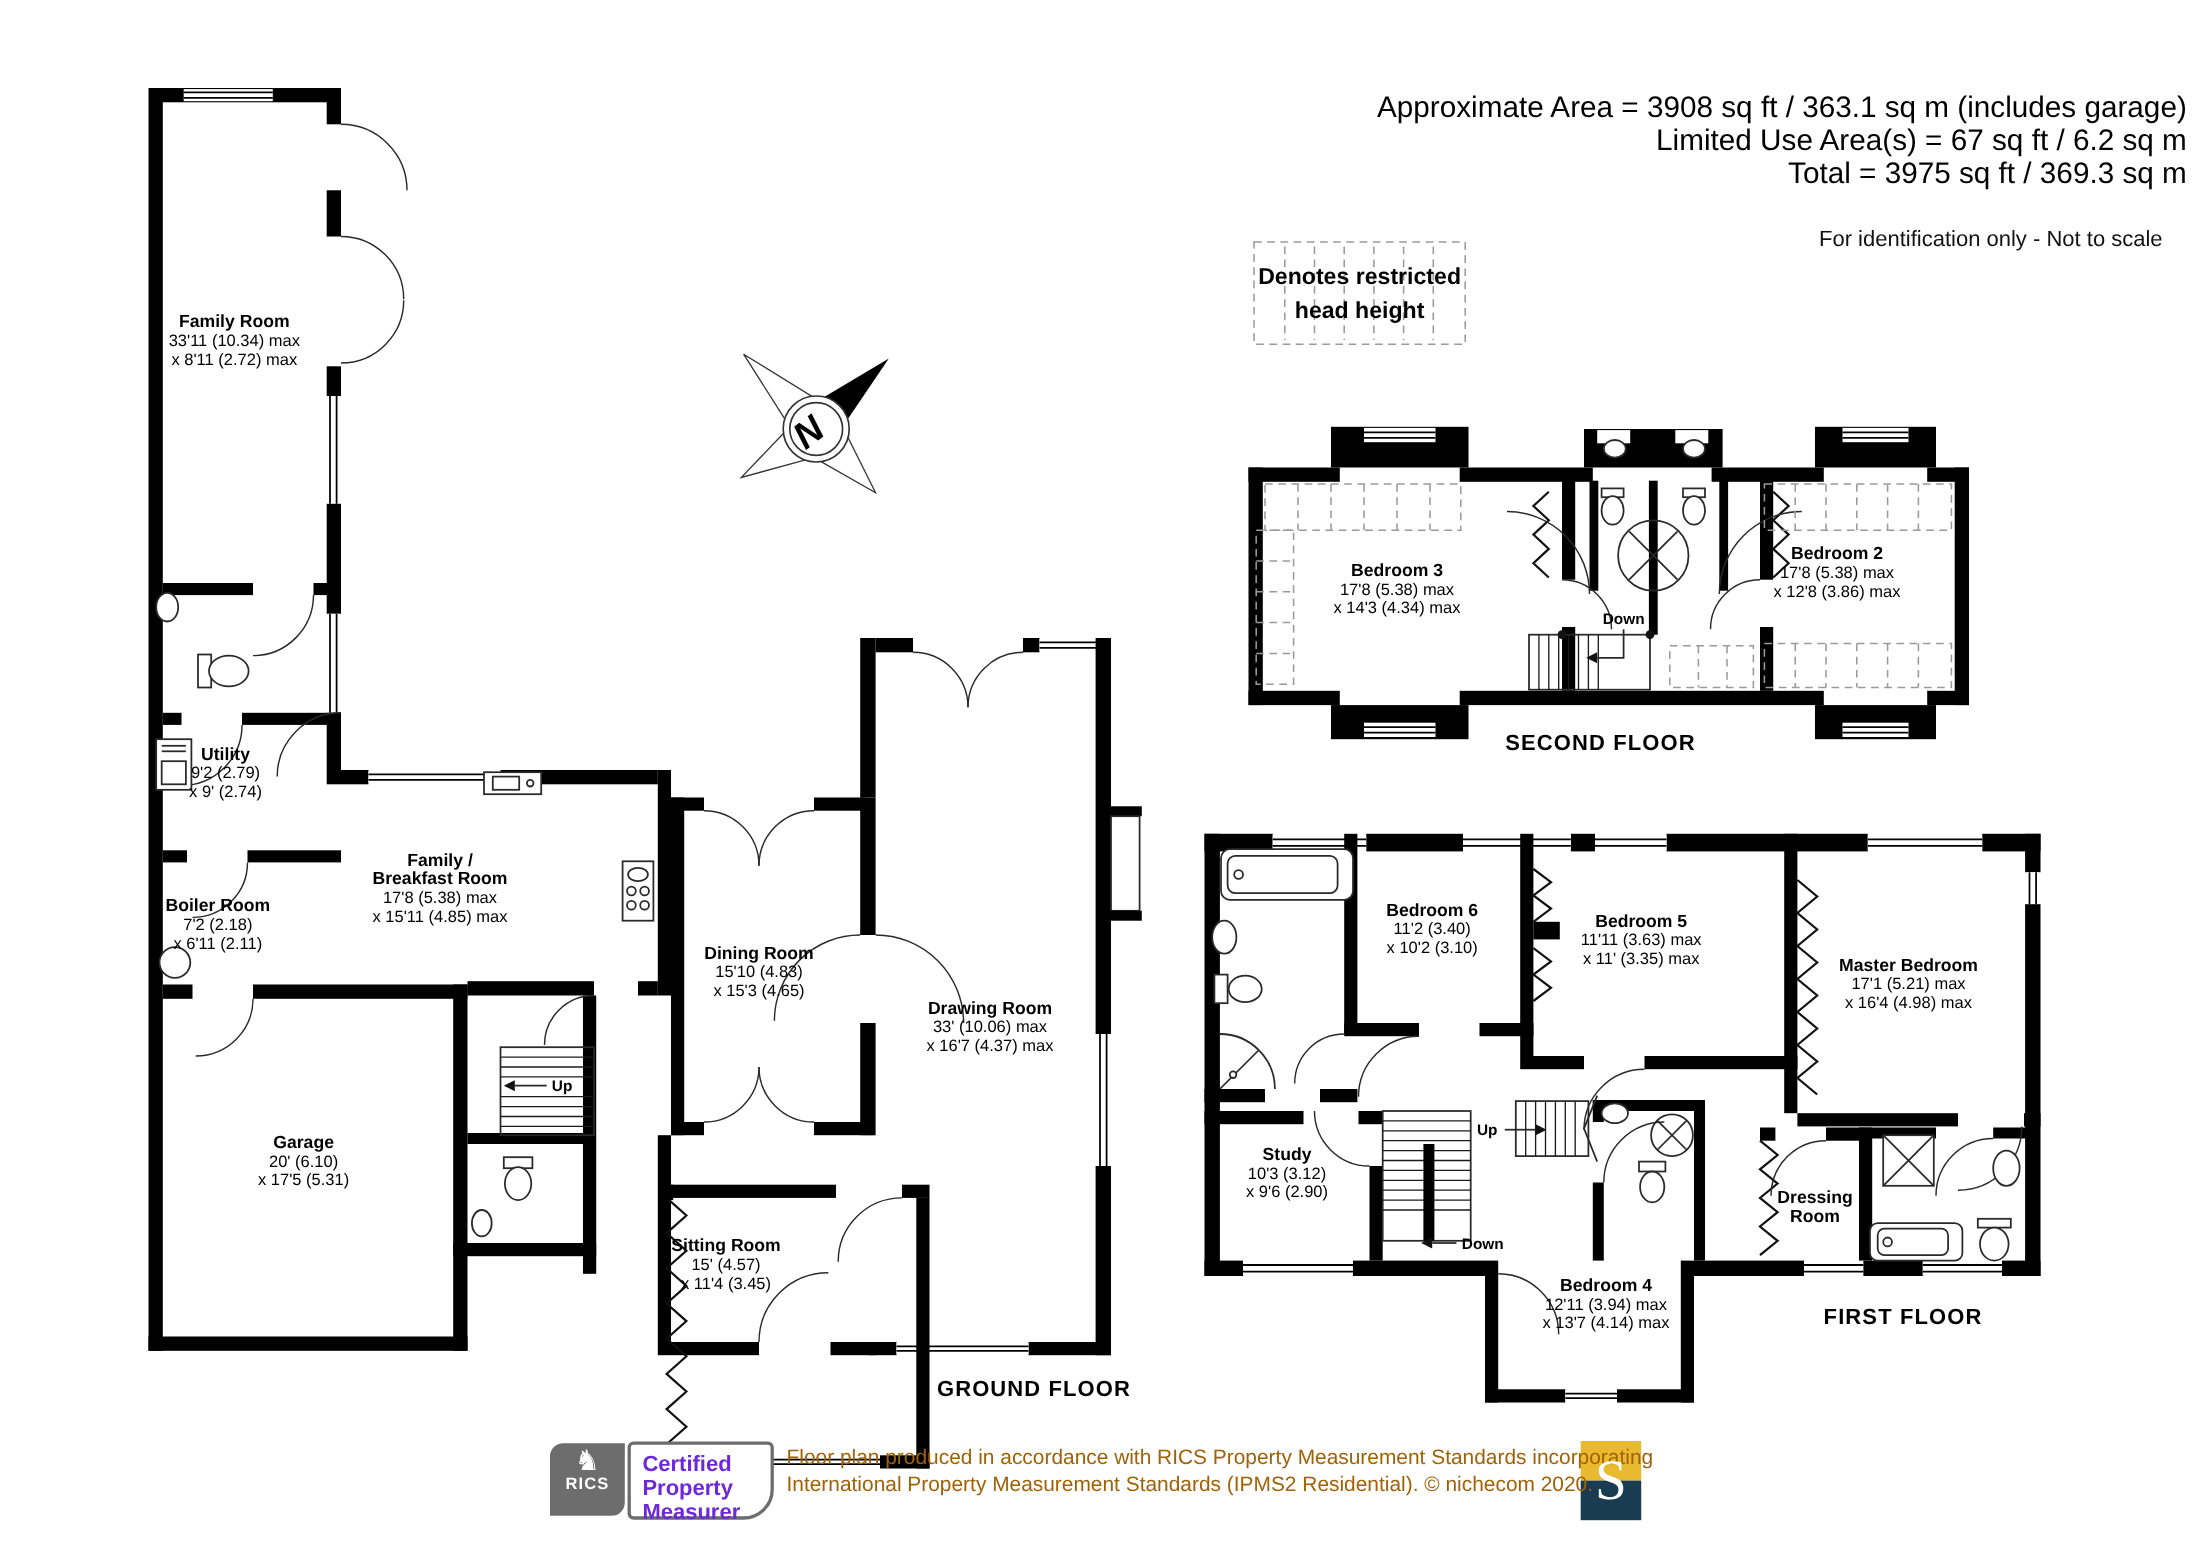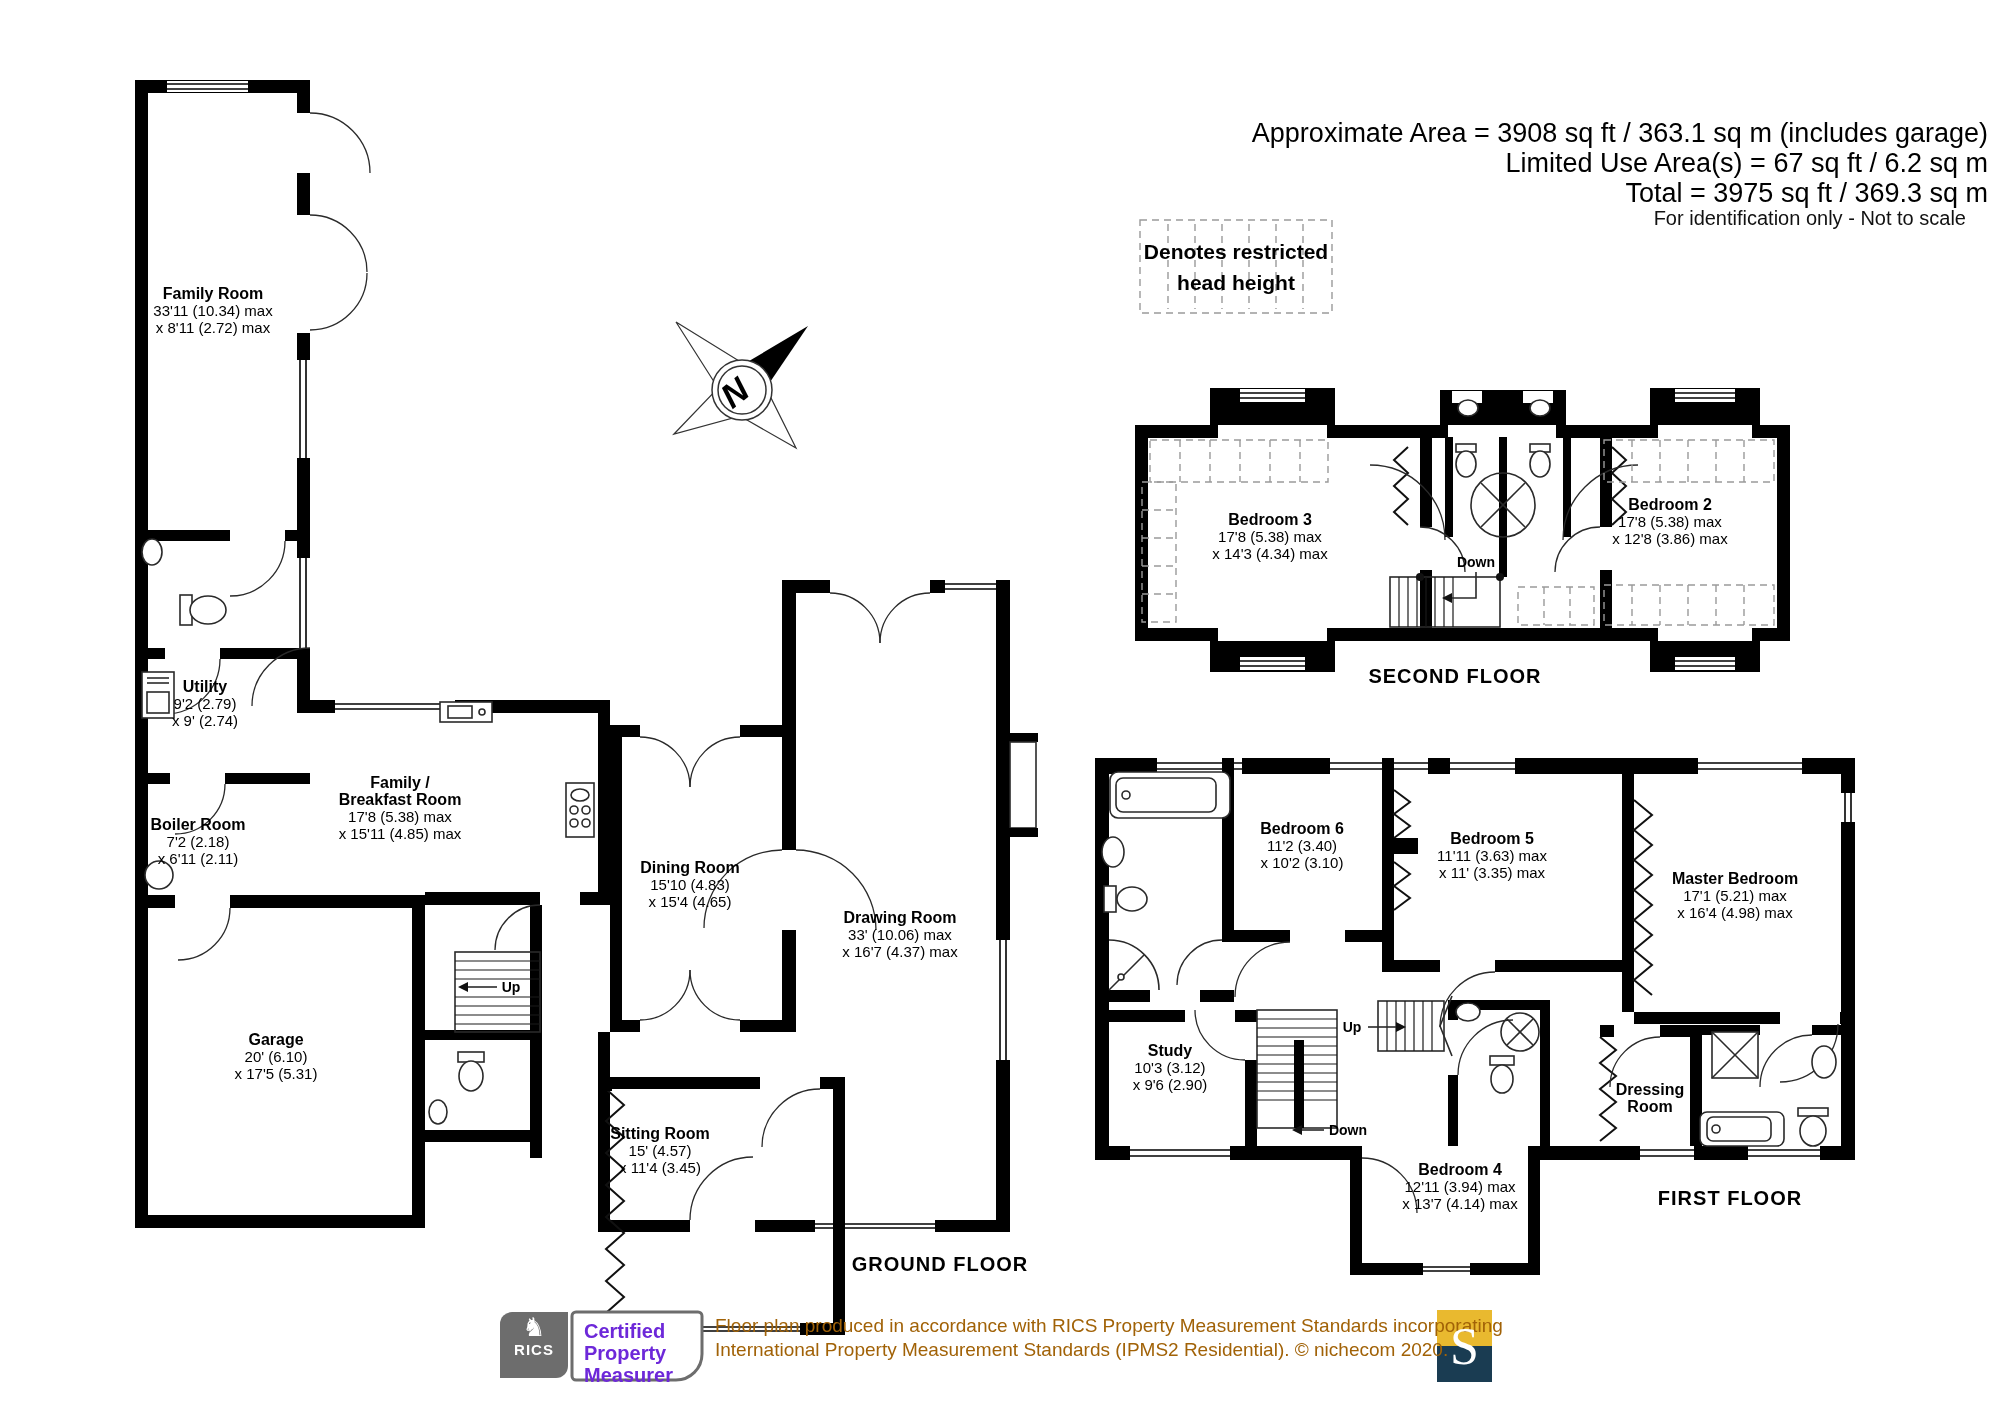--- a/index.html
+++ b/index.html
@@ -13,21 +13,21 @@
   .thin{stroke:#2a2a2a;stroke-width:1.6;fill:none;}
   .arc{stroke:#2a2a2a;stroke-width:1.3;fill:none;}
   .tread{stroke:#1a1a1a;stroke-width:1.2;}
   .dash{stroke:#9a9a9a;stroke-width:1.4;fill:none;stroke-dasharray:7 5;}
   .zig{stroke:#111;stroke-width:2;fill:none;}
   .lbl{position:absolute;transform:translate(-50%,-50%);text-align:center;white-space:nowrap;line-height:17px;}
   .rn{font-weight:bold;font-size:16px;}
   .rd{font-size:15px;}
   .floor-title{position:absolute;transform:translate(-50%,-50%);font-weight:bold;font-size:20px;letter-spacing:1px;white-space:nowrap;}
   .stair{position:absolute;transform:translate(-50%,-50%);font-weight:bold;font-size:14px;white-space:nowrap;}
-  #stats{position:absolute;top:82px;right:12px;text-align:right;font-size:27px;line-height:30px;margin-top:36px;}
+  #stats{position:absolute;top:82px;right:12px;text-align:right;font-size:27px;line-height:30px;}
   #note{position:absolute;top:207px;right:34px;text-align:right;font-size:20px;color:#111;}
   #legend-text{position:absolute;left:1140px;top:236px;width:192px;text-align:center;
                font-weight:bold;font-size:21px;line-height:31px;}
   #footer-disclaimer{position:absolute;left:715px;top:1314px;font-size:19px;line-height:24px;color:#a16207;}
   #cert-text{position:absolute;left:584px;top:1320px;font-weight:bold;font-size:20px;line-height:22px;color:#6d28d9;}
   #rics-text{position:absolute;left:500px;top:1312px;width:68px;text-align:center;color:#fff;}
   #rics-text .lion{font-size:26px;line-height:30px;}
   #rics-text .word{font-size:15px;font-weight:bold;letter-spacing:1px;line-height:16px;}
   #brand-s{position:absolute;left:1437px;top:1310px;width:55px;height:72px;}
   #brand-s .letter{position:absolute;left:0;top:0;width:55px;height:72px;display:flex;align-items:center;justify-content:center;
@@ -514,21 +514,21 @@
       <div class="rd">x 15'11 (4.85) max</div>
 </div>
 <div class="lbl" style="left:276px;top:1056px;">
   <div class="rn">Garage</div>
       <div class="rd">20' (6.10)</div>
       <div class="rd">x 17'5 (5.31)</div>
 </div>
 <div class="lbl" style="left:690px;top:884px;">
   <div class="rn">Dining Room</div>
       <div class="rd">15'10 (4.83)</div>
-      <div class="rd">x 15'4 (4.65)</div>
+      <div class="rd">x 15'3 (4.65)</div>
 </div>
 <div class="lbl" style="left:900px;top:934px;">
   <div class="rn">Drawing Room</div>
       <div class="rd">33' (10.06) max</div>
       <div class="rd">x 16'7 (4.37) max</div>
 </div>
 <div class="lbl" style="left:660px;top:1150px;">
   <div class="rn">Sitting Room</div>
       <div class="rd">15' (4.57)</div>
       <div class="rd">x 11'4 (3.45)</div>

